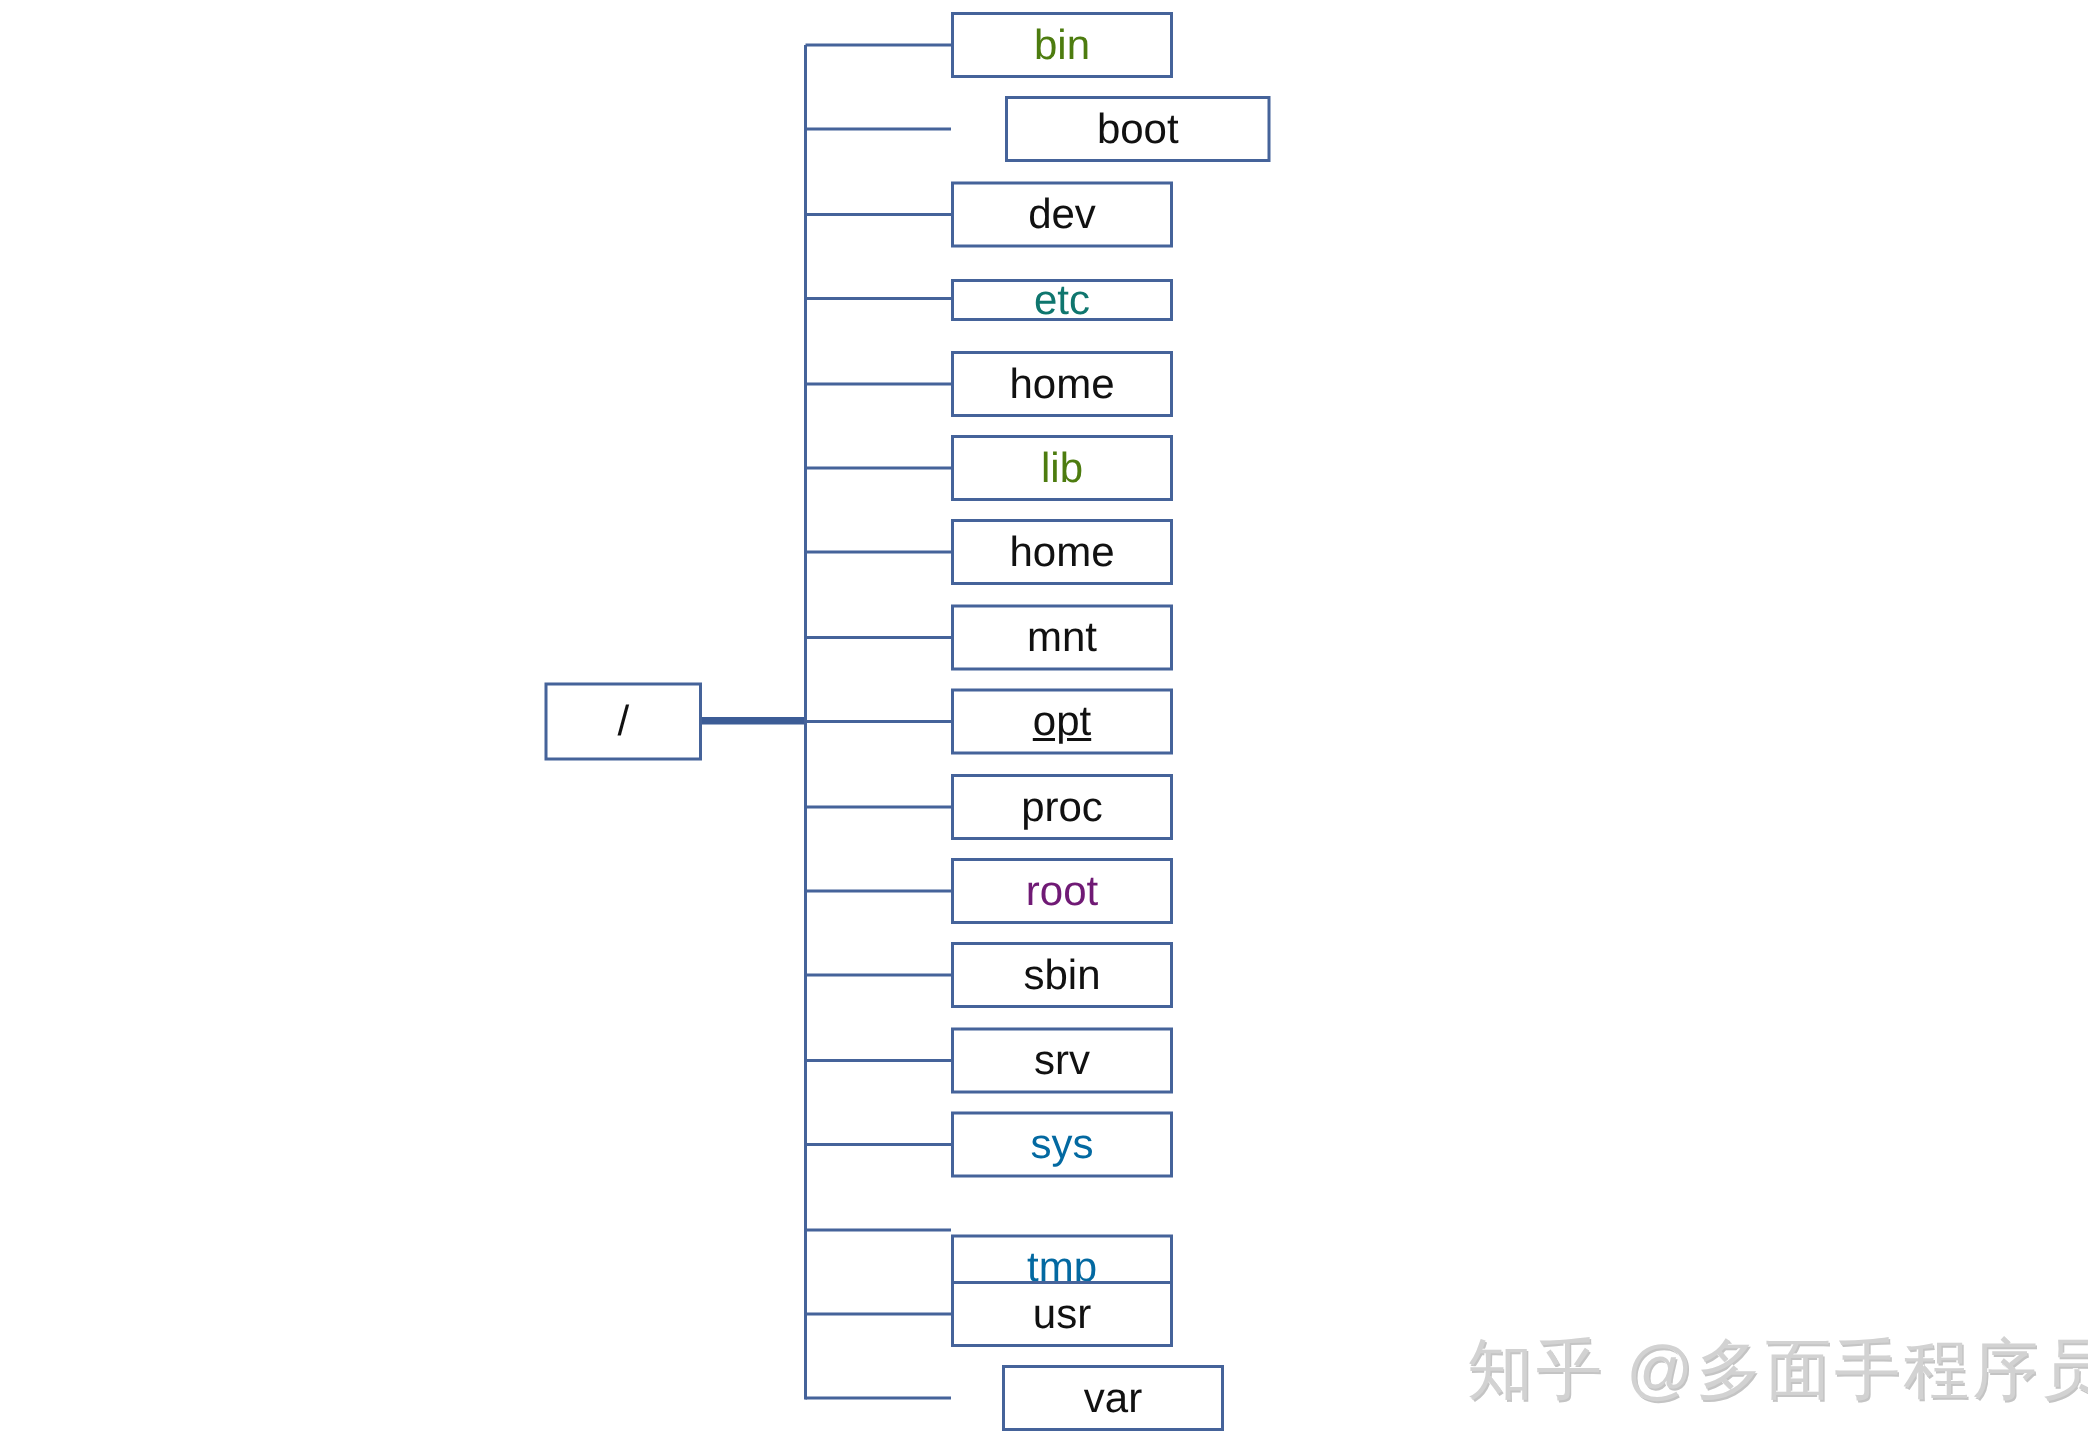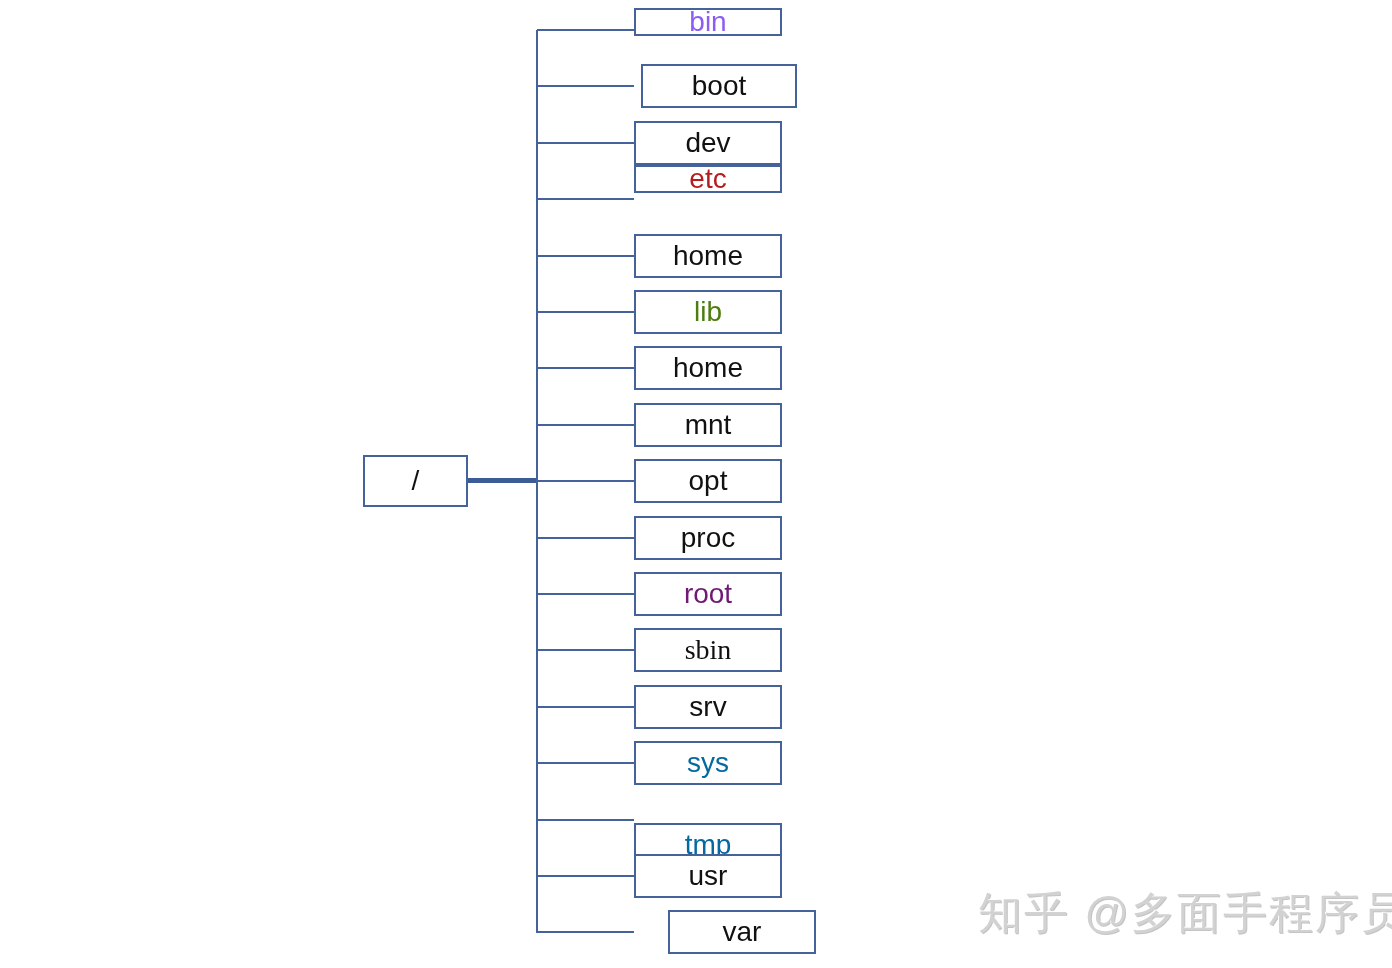--- a/index.html
+++ b/index.html
@@ -47,43 +47,43 @@
 <div id="canvas">
 
   <div class="node-box" id="root-box" style="left: 363px; top: 455px; width: 105px; height: 52px; border: 2.5px solid rgb(69, 99, 154); color: rgb(17, 17, 17);">/</div>
 
   <div class="hline" id="root-connector" style="left: 468px; top: 478px; width: 69px; height: 5px; background: rgb(60, 92, 150);"></div>
 
   <div class="vline" id="trunk" style="left: 536px; top: 30px; width: 2px; height: 903px; background: rgb(69, 99, 154);"></div>
 
   <div id="branches">
       <div class="hline" style="left: 537px; top: 29px; width: 97px; height: 2px; background: rgb(69, 99, 154);"></div>
-      <div class="node-box" style="left: 634px; top: 8px; width: 148px; height: 28px; border: 2px solid rgb(69, 99, 154); color: #8b5cf6;">bin</div>
+      <div class="node-box" style="left: 634px; top: 8px; width: 148px; height: 44px; border: 2px solid rgb(69, 99, 154); color: #4d7c0f;">bin</div>
       <div class="hline" style="left: 537px; top: 85.4px; width: 97px; height: 2px; background: rgb(69, 99, 154);"></div>
-      <div class="node-box" style="left: 641px; top: 64.4px; width: 156px; height: 44px; border: 2px solid rgb(69, 99, 154); color: rgb(17, 17, 17);">boot</div>
+      <div class="node-box" style="left: 670px; top: 64.4px; width: 177px; height: 44px; border: 2px solid rgb(69, 99, 154); color: rgb(17, 17, 17);">boot</div>
       <div class="hline" style="left: 537px; top: 141.8px; width: 97px; height: 2px; background: rgb(69, 99, 154);"></div>
       <div class="node-box" style="left: 634px; top: 120.8px; width: 148px; height: 44px; border: 2px solid rgb(69, 99, 154); color: rgb(17, 17, 17);">dev</div>
       <div class="hline" style="left: 537px; top: 198.2px; width: 97px; height: 2px; background: rgb(69, 99, 154);"></div>
-      <div class="node-box" style="left: 634px; top: 165px; width: 148px; height: 28px; border: 2px solid rgb(69, 99, 154); color: #b91c1c;">etc</div>
+      <div class="node-box" style="left: 634px; top: 186px; width: 148px; height: 28px; border: 2px solid rgb(69, 99, 154); color: #0f766e;">etc</div>
       <div class="hline" style="left: 537px; top: 254.6px; width: 97px; height: 2px; background: rgb(69, 99, 154);"></div>
       <div class="node-box" style="left: 634px; top: 233.6px; width: 148px; height: 44px; border: 2px solid rgb(69, 99, 154); color: rgb(17, 17, 17);">home</div>
       <div class="hline" style="left: 537px; top: 311px; width: 97px; height: 2px; background: rgb(69, 99, 154);"></div>
       <div class="node-box" style="left: 634px; top: 290px; width: 148px; height: 44px; border: 2px solid rgb(69, 99, 154); color: #4d7c0f;">lib</div>
       <div class="hline" style="left: 537px; top: 367.4px; width: 97px; height: 2px; background: rgb(69, 99, 154);"></div>
       <div class="node-box" style="left: 634px; top: 346.4px; width: 148px; height: 44px; border: 2px solid rgb(69, 99, 154); color: rgb(17, 17, 17);">home</div>
       <div class="hline" style="left: 537px; top: 423.8px; width: 97px; height: 2px; background: rgb(69, 99, 154);"></div>
       <div class="node-box" style="left: 634px; top: 402.8px; width: 148px; height: 44px; border: 2px solid rgb(69, 99, 154); color: rgb(17, 17, 17);">mnt</div>
       <div class="hline" style="left: 537px; top: 480.2px; width: 97px; height: 2px; background: rgb(69, 99, 154);"></div>
-      <div class="node-box" style="left: 634px; top: 459.2px; width: 148px; height: 44px; border: 2px solid rgb(69, 99, 154); color: rgb(17, 17, 17);">opt</div>
+      <div class="node-box" style="left: 634px; top: 459.2px; width: 148px; height: 44px; border: 2px solid rgb(69, 99, 154); color: rgb(17, 17, 17); text-decoration: underline;">opt</div>
       <div class="hline" style="left: 537px; top: 536.6px; width: 97px; height: 2px; background: rgb(69, 99, 154);"></div>
       <div class="node-box" style="left: 634px; top: 515.6px; width: 148px; height: 44px; border: 2px solid rgb(69, 99, 154); color: rgb(17, 17, 17);">proc</div>
       <div class="hline" style="left: 537px; top: 593px; width: 97px; height: 2px; background: rgb(69, 99, 154);"></div>
       <div class="node-box" style="left: 634px; top: 572px; width: 148px; height: 44px; border: 2px solid rgb(69, 99, 154); color: #701a75;">root</div>
       <div class="hline" style="left: 537px; top: 649.4px; width: 97px; height: 2px; background: rgb(69, 99, 154);"></div>
-      <div class="node-box" style="left: 634px; top: 628.4px; width: 148px; height: 44px; border: 2px solid rgb(69, 99, 154); color: rgb(17, 17, 17); font-family: Liberation Serif, serif;">sbin</div>
+      <div class="node-box" style="left: 634px; top: 628.4px; width: 148px; height: 44px; border: 2px solid rgb(69, 99, 154); color: rgb(17, 17, 17);">sbin</div>
       <div class="hline" style="left: 537px; top: 705.8px; width: 97px; height: 2px; background: rgb(69, 99, 154);"></div>
       <div class="node-box" style="left: 634px; top: 684.8px; width: 148px; height: 44px; border: 2px solid rgb(69, 99, 154); color: rgb(17, 17, 17);">srv</div>
       <div class="hline" style="left: 537px; top: 762.2px; width: 97px; height: 2px; background: rgb(69, 99, 154);"></div>
       <div class="node-box" style="left: 634px; top: 741.2px; width: 148px; height: 44px; border: 2px solid rgb(69, 99, 154); color: #0369a1;">sys</div>
       <div class="hline" style="left: 537px; top: 818.6px; width: 97px; height: 2px; background: rgb(69, 99, 154);"></div>
       <div class="node-box" style="left: 634px; top: 823px; width: 148px; height: 44px; border: 2px solid rgb(69, 99, 154); color: #0369a1;">tmp</div>
       <div class="hline" style="left: 537px; top: 875px; width: 97px; height: 2px; background: rgb(69, 99, 154);"></div>
       <div class="node-box" style="left: 634px; top: 854px; width: 148px; height: 44px; border: 2px solid rgb(69, 99, 154); color: rgb(17, 17, 17);">usr</div>
       <div class="hline" style="left: 537px; top: 931.4px; width: 97px; height: 2px; background: rgb(69, 99, 154);"></div>
       <div class="node-box" style="left: 668px; top: 910.4px; width: 148px; height: 44px; border: 2px solid rgb(69, 99, 154); color: rgb(17, 17, 17);">var</div>

